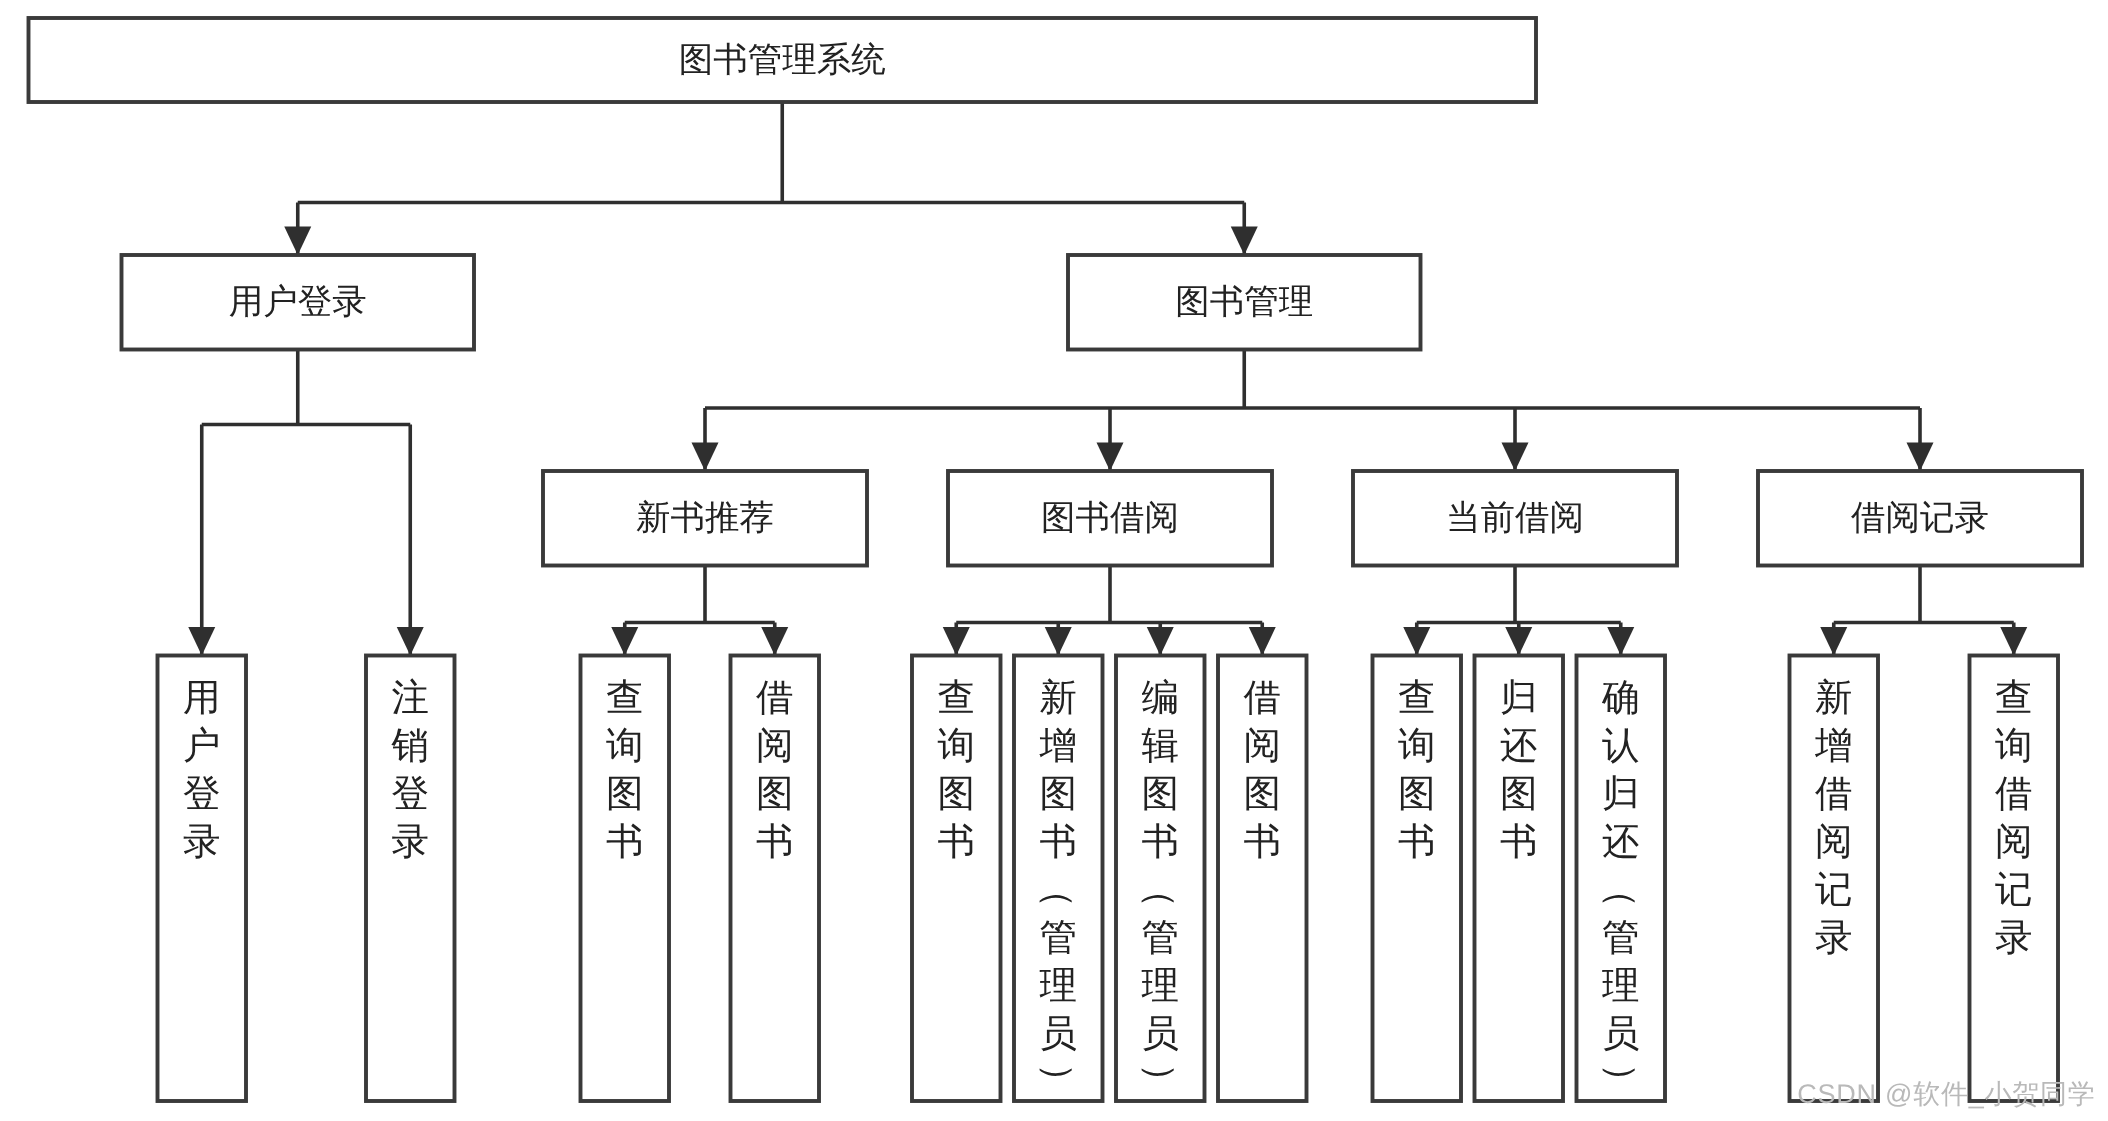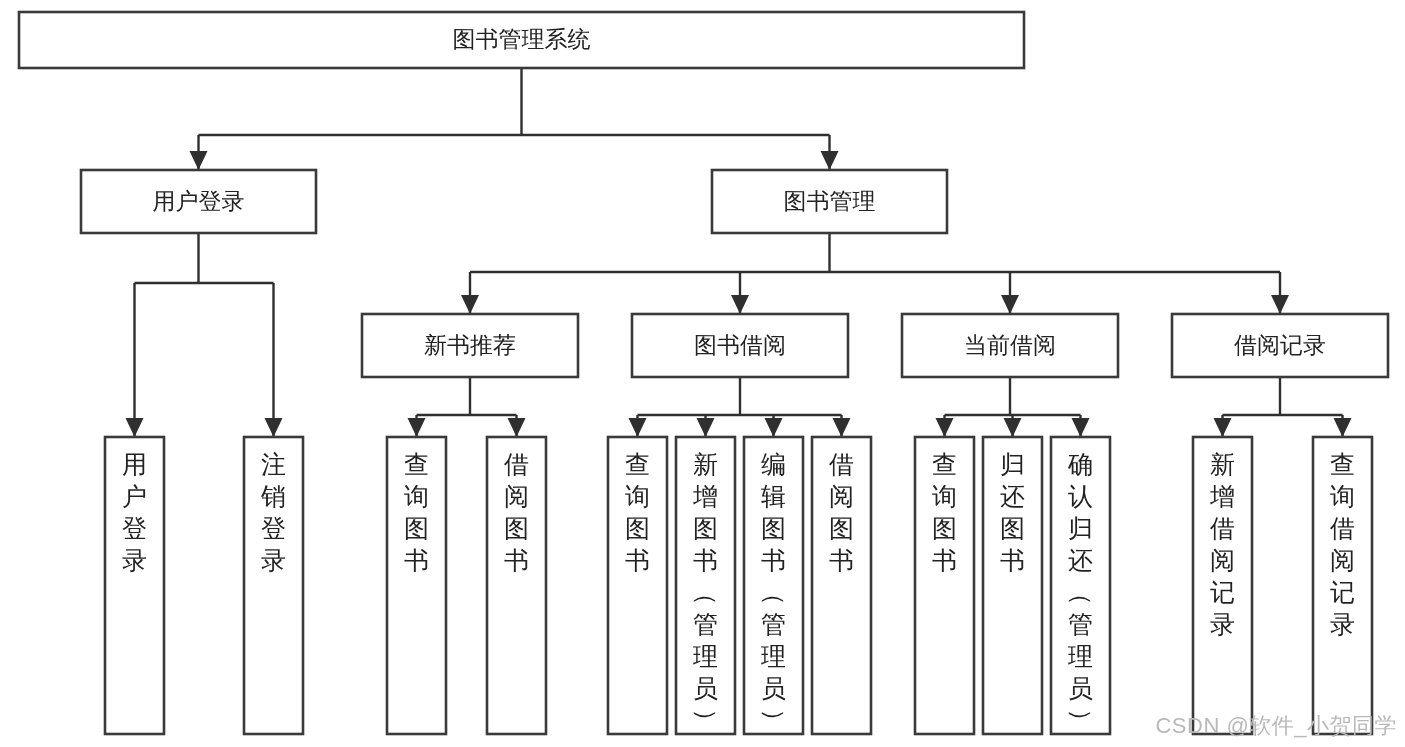--- a/index.html
+++ b/index.html
@@ -50,21 +50,21 @@
     font-family: "Liberation Sans", "DejaVu Sans", sans-serif;
     fill: #222222;
     font-size: 25px;
     text-anchor: middle;
   }
   .watermark {
     position: absolute;
     right: 8px;
     bottom: 6px;
     font-family: "Liberation Sans", "DejaVu Sans", sans-serif;
-    font-size: 22px;
+    font-size: 18px;
     color: #b9b9b9;
     letter-spacing: 0.5px;
     white-space: nowrap;
     user-select: none;
     text-align: center;
   }
 </style>
 </head>
 <body>
 

